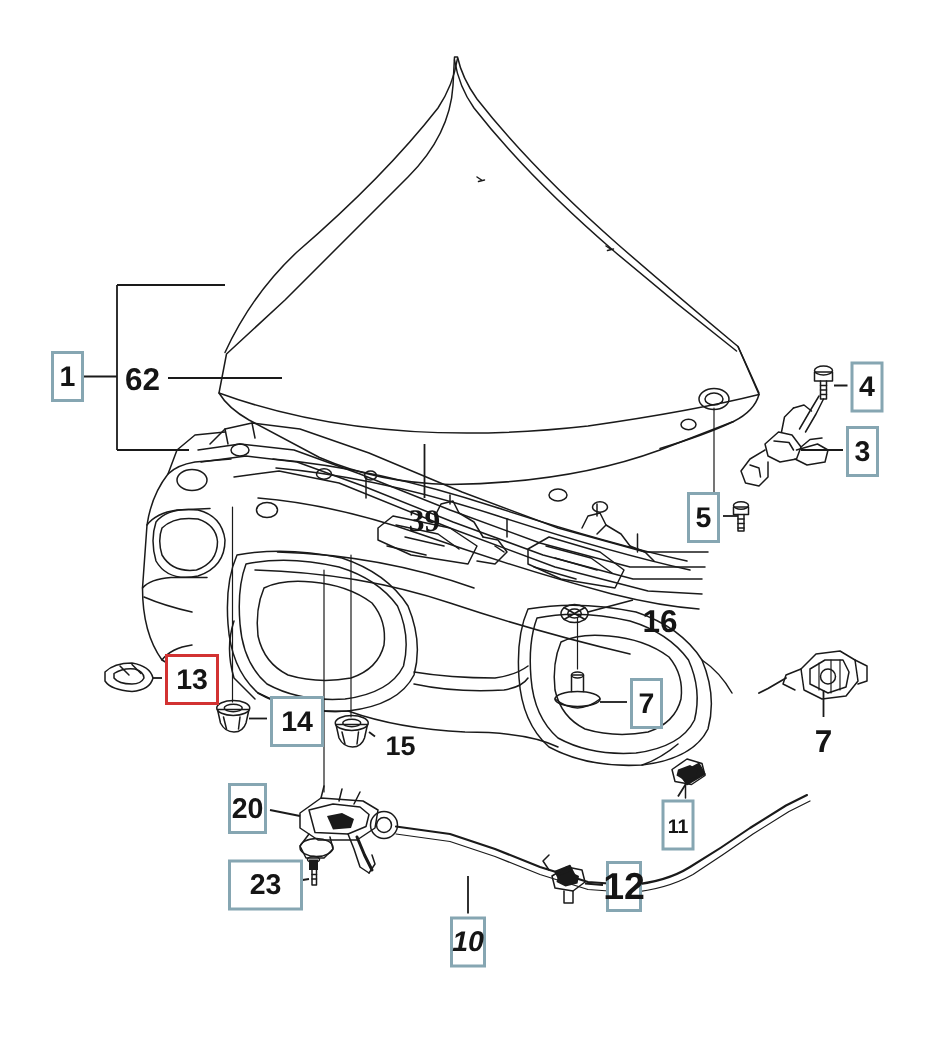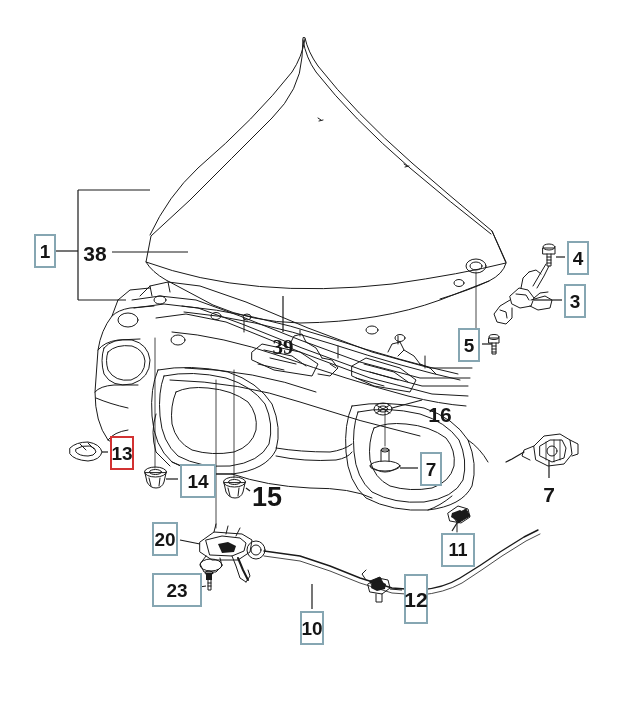--- a/index.html
+++ b/index.html
@@ -297,30 +297,30 @@
 
       <path d="M452,531 L457,523"></path>
 
       <path d="M402,590 L390,589"></path>
 
       <path d="M312,609 L312,584"></path>
     </g>
   </svg>
 
   <div class="callout boxed" style="left:34px;top:234px;width:22px;height:34px;font-size:19px;">1</div>
-  <div class="callout plain" style="left:80px;top:240px;width:30px;height:26px;font-size:21px;">38</div>
+  <div class="callout plain" style="left:80px;top:240px;width:30px;height:26px;font-size:21px;">62</div>
   <div class="callout plain" style="left:268px;top:334px;width:30px;height:26px;font-size:21px;font-family:Liberation Serif, serif;">39</div>
   <div class="callout boxed" style="left:567px;top:241px;width:22px;height:34px;font-size:19px;">4</div>
   <div class="callout boxed" style="left:564px;top:284px;width:22px;height:34px;font-size:19px;">3</div>
   <div class="callout boxed" style="left:458px;top:328px;width:22px;height:34px;font-size:19px;">5</div>
   <div class="callout plain" style="left:424px;top:389px;width:32px;height:26px;font-size:21px;margin-top:12px;">16</div>
   <div class="callout boxed" style="left:420px;top:452px;width:22px;height:34px;font-size:19px;">7</div>
   <div class="callout plain" style="left:540px;top:481px;width:18px;height:26px;font-size:21px;">7</div>
-  <div class="callout boxed-red" style="left:110px;top:436px;width:24px;height:34px;font-size:19px;">13</div>
+  <div class="callout boxed-red" style="left:110px;top:436px;width:36px;height:34px;font-size:19px;">13</div>
   <div class="callout boxed" style="left:180px;top:464px;width:36px;height:34px;font-size:19px;">14</div>
-  <div class="callout plain" style="left:252px;top:484px;width:30px;height:26px;font-size:27px;">15</div>
+  <div class="callout plain" style="left:252px;top:484px;width:30px;height:26px;font-size:18px;">15</div>
   <div class="callout boxed" style="left:152px;top:522px;width:26px;height:34px;font-size:19px;">20</div>
   <div class="callout boxed" style="left:152px;top:573px;width:50px;height:34px;font-size:19px;">23</div>
-  <div class="callout boxed" style="left:441px;top:533px;width:34px;height:34px;font-size:18px;">11</div>
-  <div class="callout boxed" style="left:404px;top:574px;width:24px;height:50px;font-size:21px;">12</div>
-  <div class="callout boxed" style="left:300px;top:611px;width:24px;height:34px;font-size:19px;">10</div>
+  <div class="callout boxed" style="left:441px;top:533px;width:22px;height:34px;font-size:13px;">11</div>
+  <div class="callout boxed" style="left:404px;top:574px;width:24px;height:34px;font-size:25px;">12</div>
+  <div class="callout boxed" style="left:300px;top:611px;width:24px;height:34px;font-size:19px;font-style:italic;">10</div>
 
 </div>
 
 </body></html>

